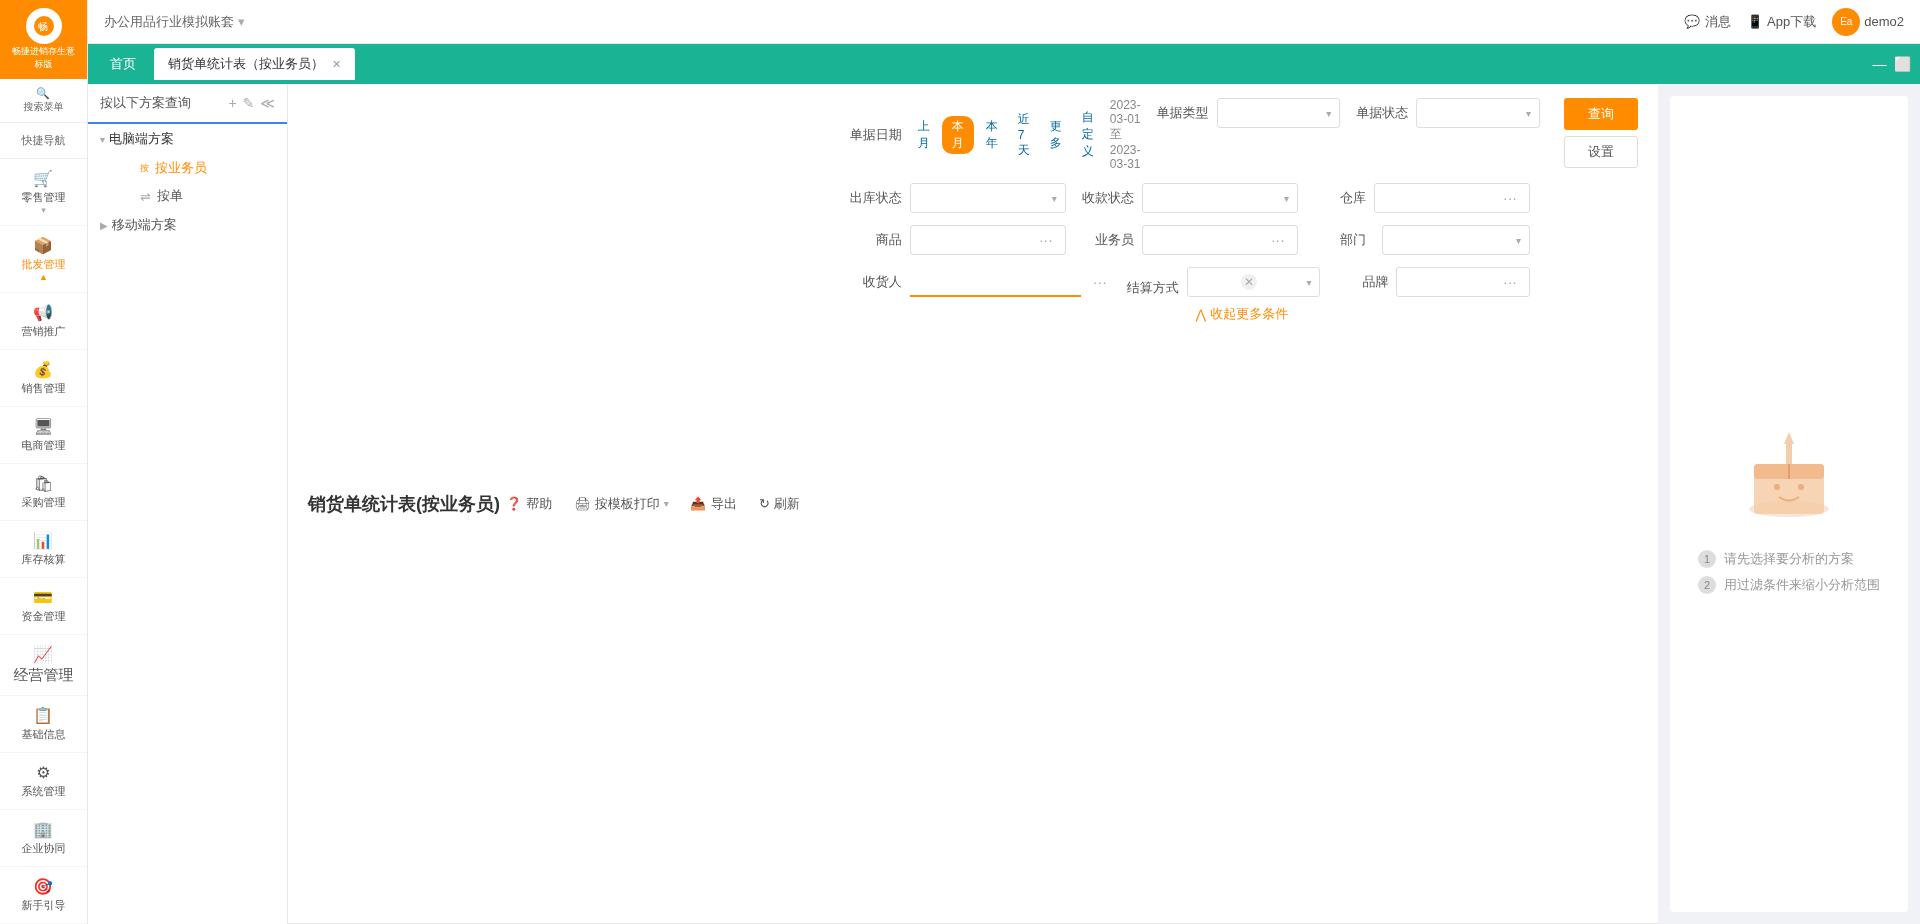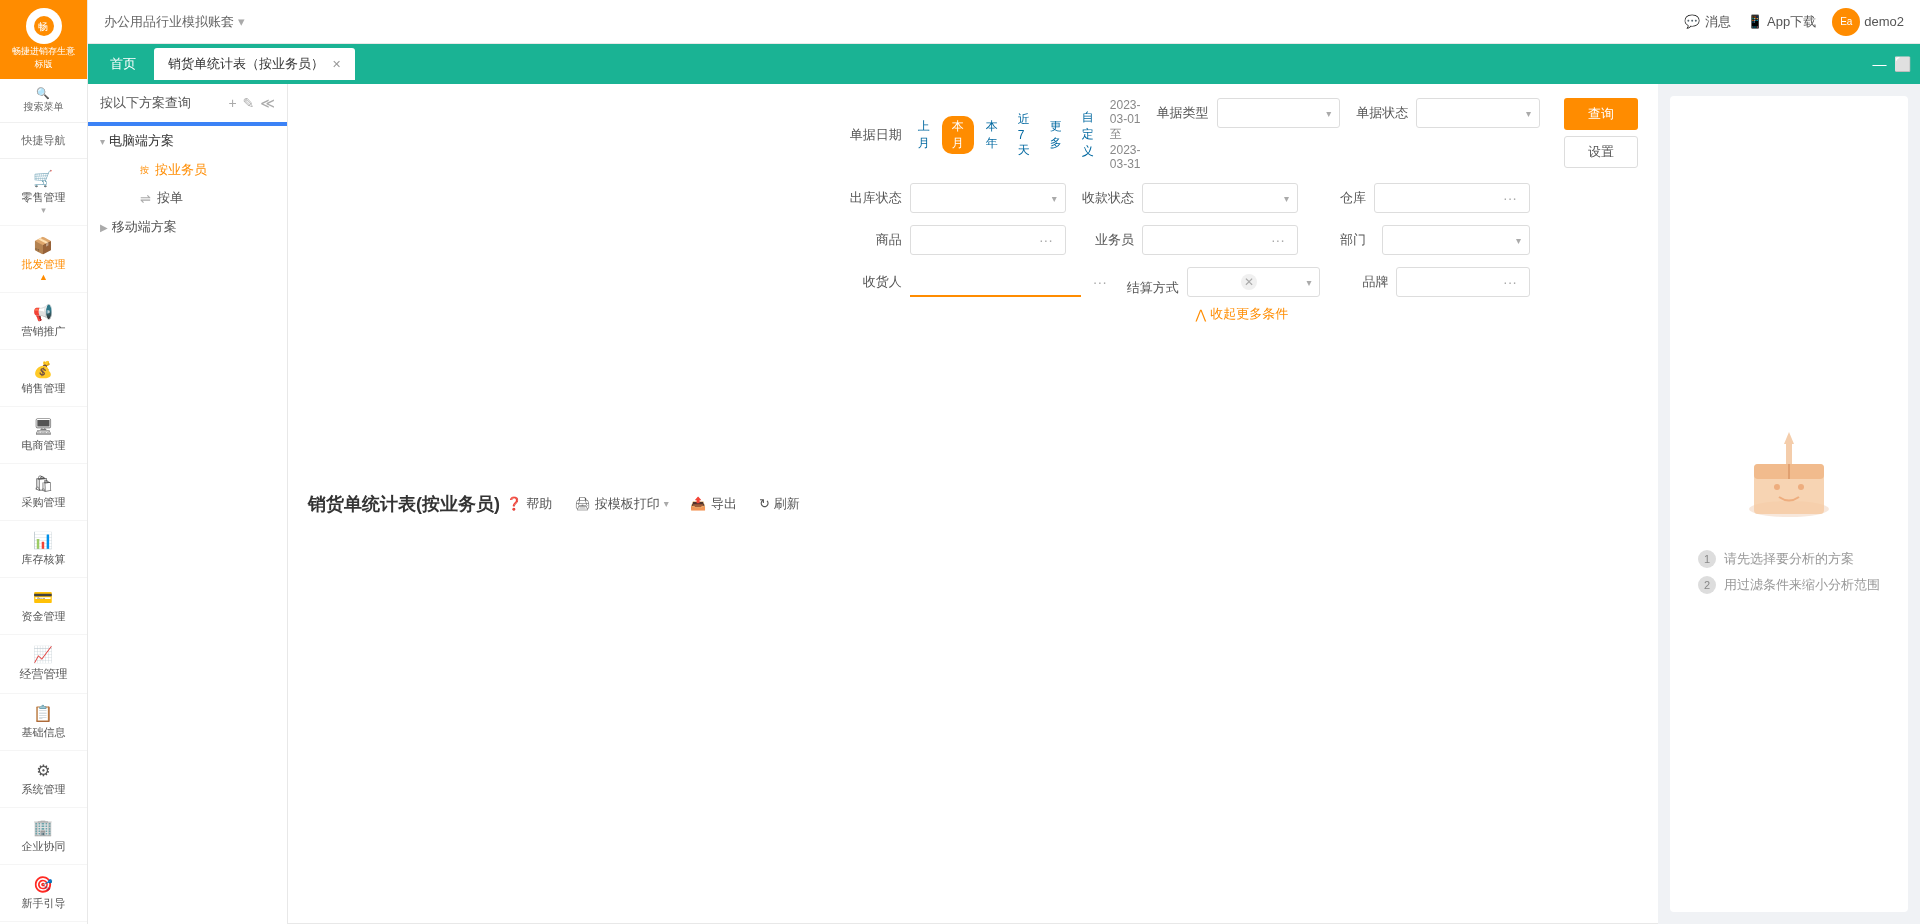--- a/index.html
+++ b/index.html
@@ -33,21 +33,21 @@
     .tab { height: 32px; padding: 0 14px; display: flex; align-items: center; gap: 6px; cursor: pointer; border-radius: 3px 3px 0 0; font-size: 13px; color: #fff; }
     .tab.home { background: transparent; }
     .tab.active { background: #fff; color: #333; }
     .tab-close { font-size: 11px; color: #999; cursor: pointer; margin-left: 2px; }
 
     
     .content { flex: 1; display: flex; overflow: hidden; background: #f0f2f5; }
 
     
     .left-panel { width: 200px; background: #fff; border-right: 1px solid #e8e8e8; flex-shrink: 0; overflow-y: auto; }
-    .left-panel-header { padding: 10px 12px; font-size: 13px; color: #555; display: flex; align-items: center; justify-content: space-between; border-bottom: 4px solid #3b82f6; }
+    .left-panel-header { padding: 10px 12px; font-size: 13px; color: #555; display: flex; align-items: center; justify-content: space-between; border-bottom: 2px solid #3b82f6; }
     .left-panel-header .icons { display: flex; gap: 6px; color: #aaa; }
     .left-panel-header .icons span { cursor: pointer; font-size: 14px; }
     .tree-node { padding: 6px 12px; font-size: 13px; cursor: pointer; display: flex; align-items: center; gap: 4px; }
     .tree-child { padding-left: 24px; }
     .tree-child-item { padding: 5px 12px 5px 28px; font-size: 13px; cursor: pointer; display: flex; align-items: center; gap: 6px; color: #555; }
     .tree-child-item.selected { color: #ff8c00; font-weight: 500; }
     .mobile-section { padding: 6px 12px; font-size: 13px; color: #555; display: flex; align-items: center; gap: 4px; cursor: pointer; }
 
     
     .right-panel { flex: 1; display: flex; flex-direction: row; overflow: hidden; }
@@ -135,21 +135,21 @@
     <div class="sidebar-item">
       <span class="s-icon">📊</span>
       <span style="font-size:11px;text-align:center;">库存核算</span>
     </div>
     <div class="sidebar-item">
       <span class="s-icon">💳</span>
       <span style="font-size:11px;">资金管理</span>
     </div>
     <div class="sidebar-item">
       <span class="s-icon">📈</span>
-      <span style="font-size:12px;text-align:center;">经营管理</span>
+      <span style="font-size:15px;text-align:center;">经营管理</span>
     </div>
     <div class="sidebar-item">
       <span class="s-icon">📋</span>
       <span style="font-size:11px;">基础信息</span>
     </div>
     <div class="sidebar-item">
       <span class="s-icon">⚙</span>
       <span style="font-size:11px;">系统管理</span>
     </div>
     <div class="sidebar-item">

